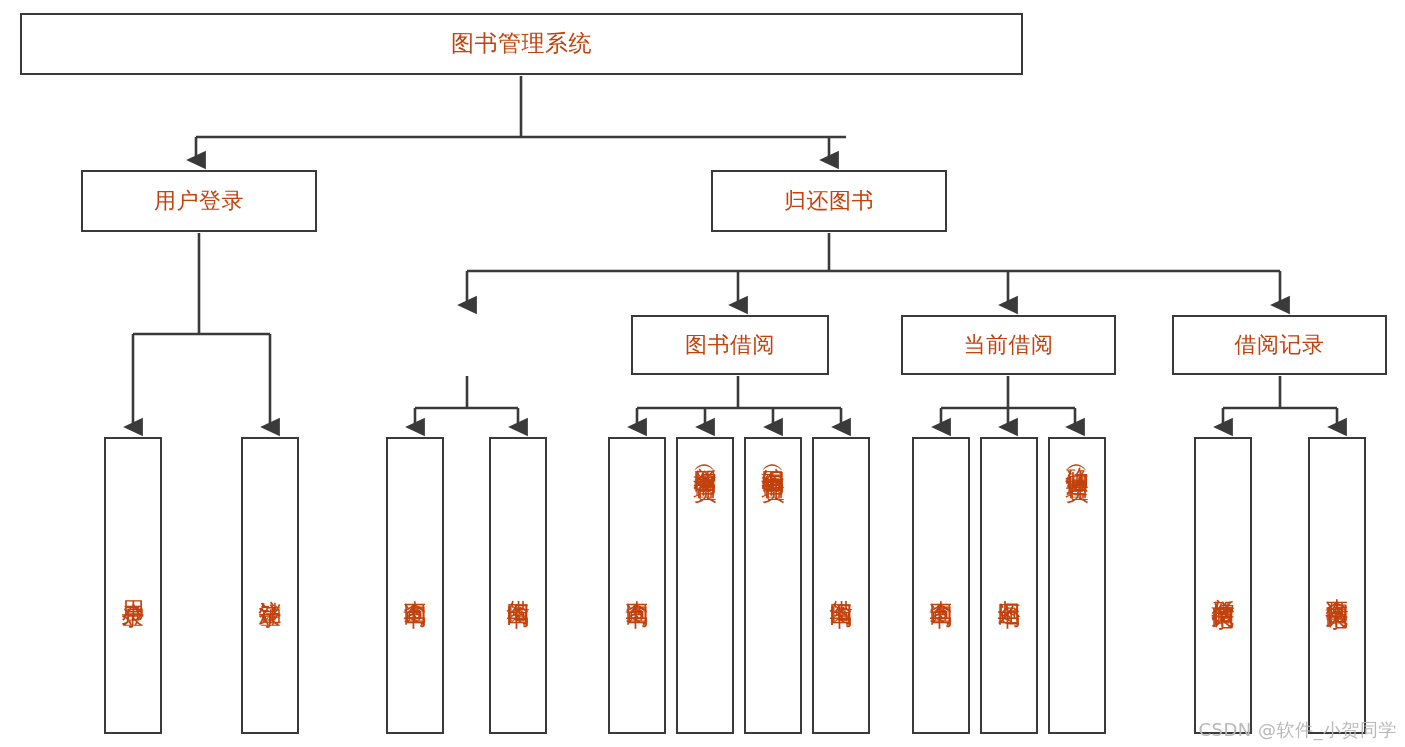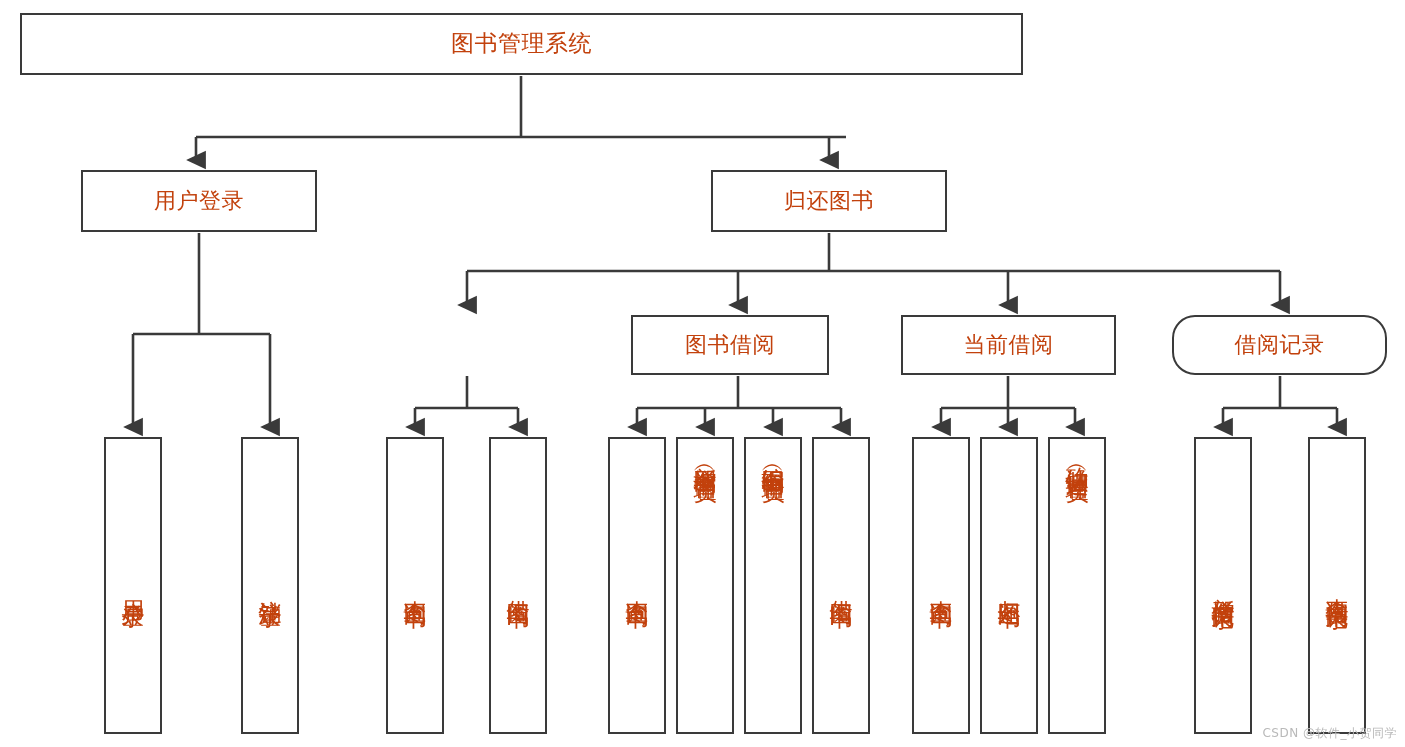--- a/index.html
+++ b/index.html
@@ -65,21 +65,21 @@
     white-space: nowrap;
   }
   .node.vert.centered {
     align-items: center;
     padding-top: 0;
   }
   #watermark {
     position: absolute;
     right: 8px;
     bottom: 5px;
-    font-size: 12px;
+    font-size: 18px;
     color: #b9b9b9;
     letter-spacing: 0.5px;
     white-space: nowrap;
     user-select: none;
   }
 </style>
 </head>
 <body>
 
 <div id="diagram-root">
@@ -149,21 +149,21 @@
 
 
   <div class="node horiz" style="left:631px; top:315px; width:198px; height:60px;">
     <span class="label">图书借阅</span>
   </div>
 
   <div class="node horiz" style="left:901px; top:315px; width:215px; height:60px;align-items:center;">
     <span class="label">当前借阅</span>
   </div>
 
-  <div class="node horiz" style="left:1172px; top:315px; width:215px; height:60px;border-radius:23px;">
+  <div class="node horiz" style="left:1172px; top:315px; width:215px; height:60px;">
     <span class="label">借阅记录</span>
   </div>
 
   <div class="node vert centered" style="left:104px; top:437px; width:58px; height:297px;">
     <span class="label">用户登录</span>
   </div>
 
   <div class="node vert centered" style="left:241px; top:437px; width:58px; height:297px;">
     <span class="label">注销登录</span>
   </div>

